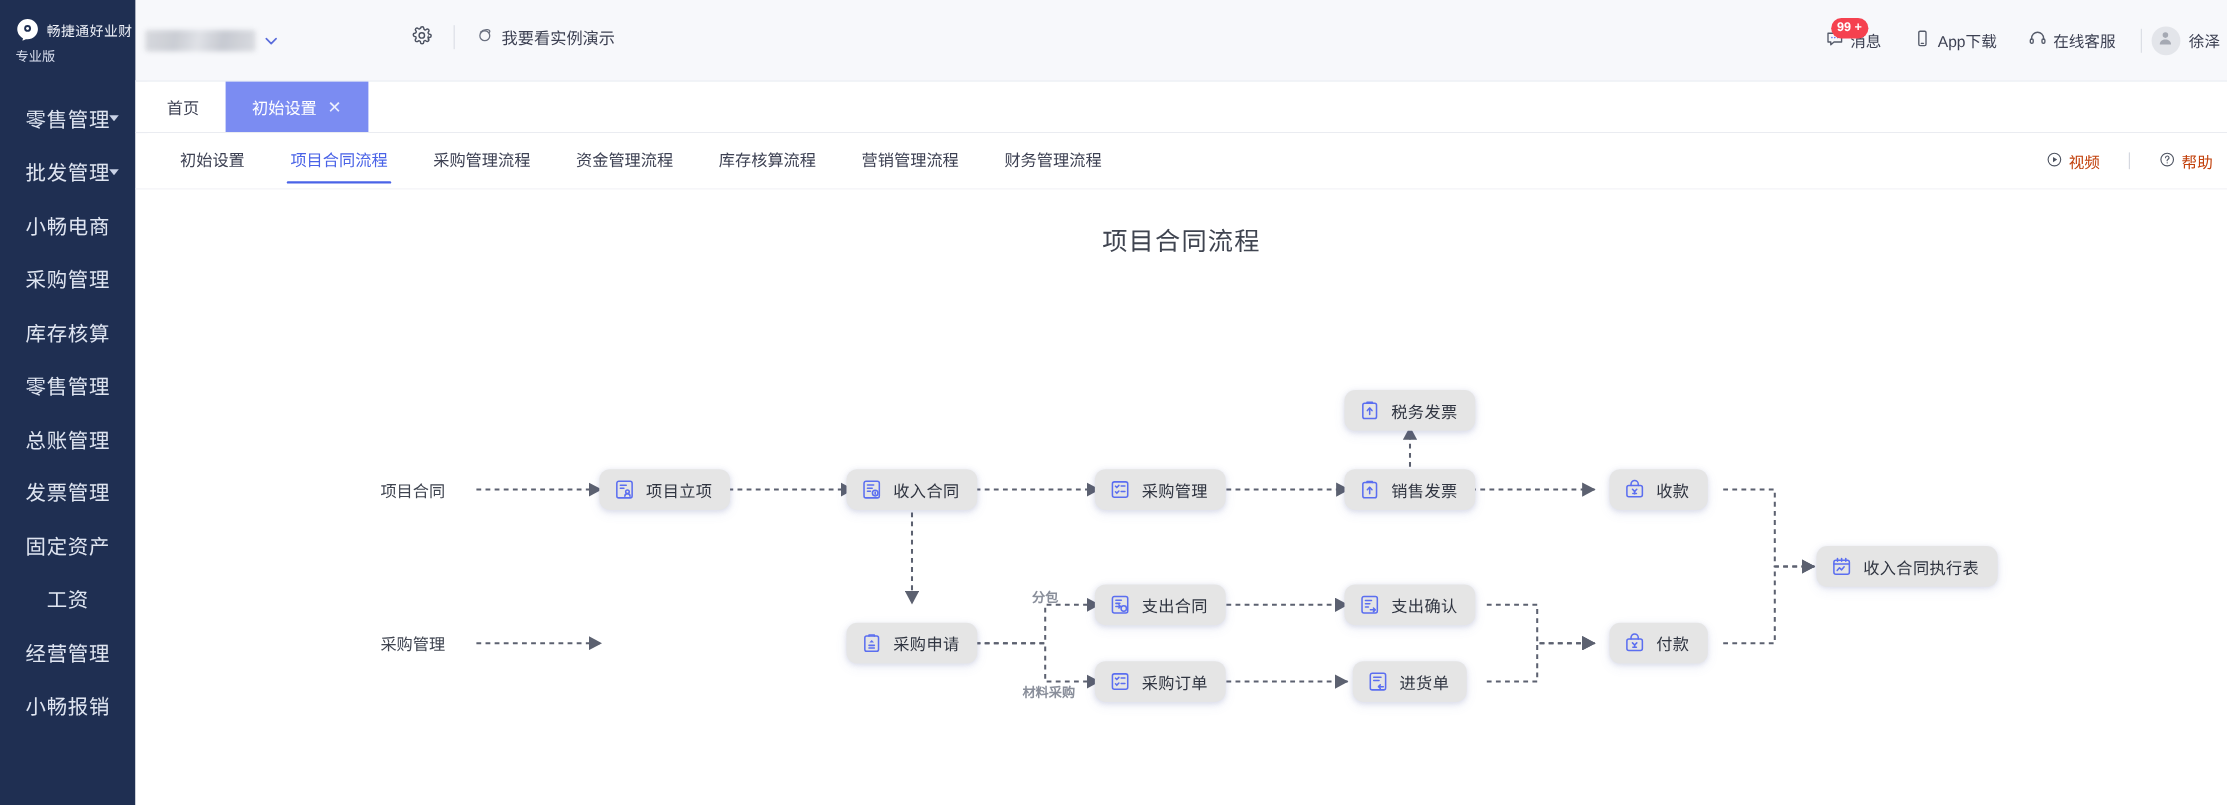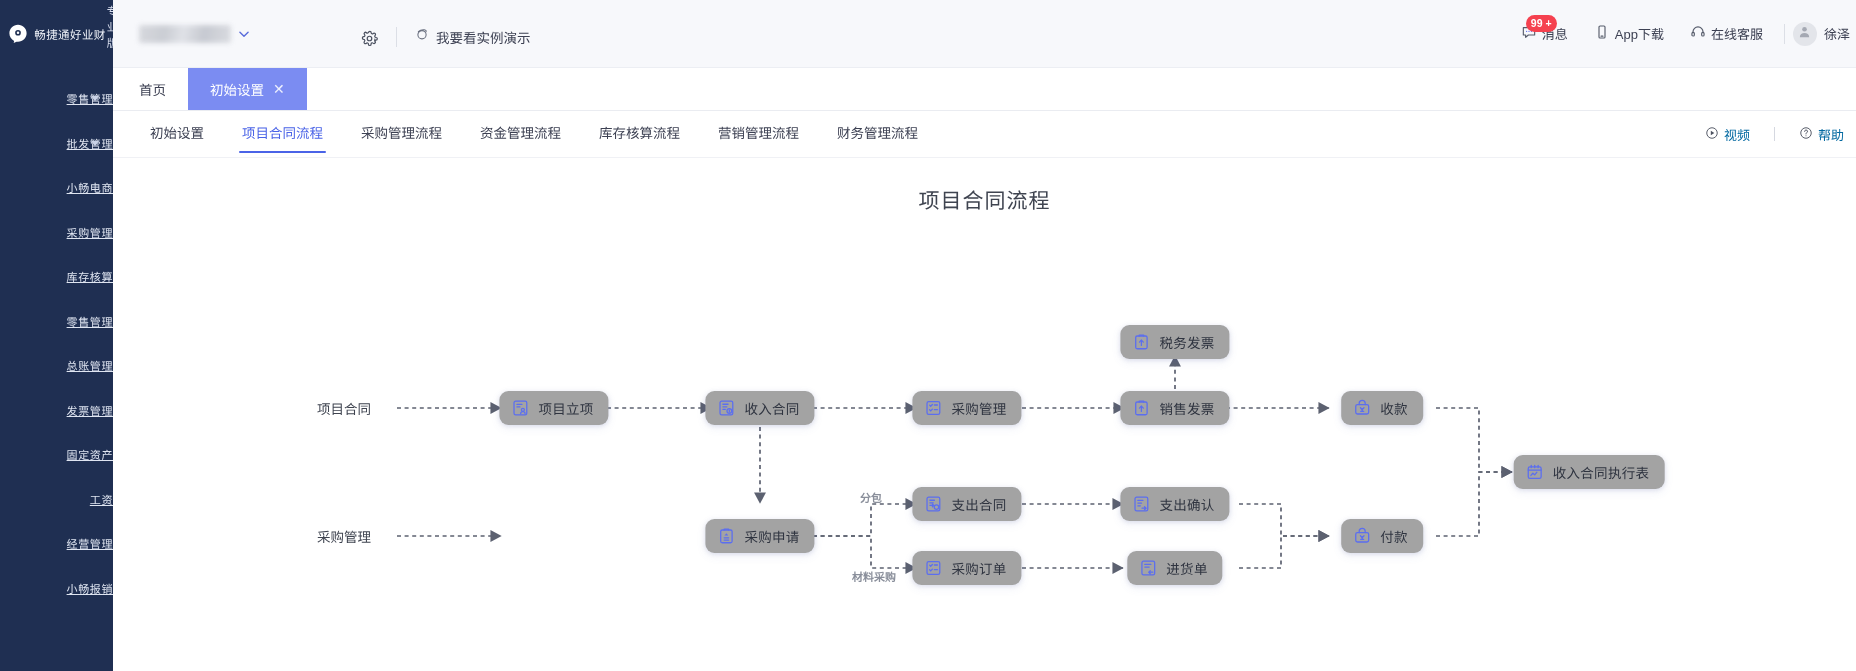--- a/index.html
+++ b/index.html
@@ -10,49 +10,48 @@
     background:#ffffff;color:#333;
     -webkit-font-smoothing:antialiased;
   }
   .app{position:relative;width:1856px;height:671px;display:flex;}
 
   
   .sidebar{
     width:113px;flex:0 0 113px;background:#1f2f52;height:671px;
     position:relative;overflow:hidden;
   }
-  .logo-wrap{height:67px;display:flex;flex-direction:row;justify-content:center;
+  .logo-wrap{height:67px;display:flex;flex-direction:column;justify-content:center;
     padding-left:12px;position:relative;}
   .logo-row{display:flex;align-items:center;gap:5px;}
   .logo-mark{width:22px;height:22px;flex:0 0 22px;}
   .logo-text{color:#eef1f8;font-size:11.5px;letter-spacing:.4px;white-space:nowrap;}
   .logo-sub{color:#d8deee;font-size:11px;margin-top:2px;padding-left:1px;}
   .nav{padding-top:9px;}
   .nav-item{
-    height:44.5px;display:flex;align-items:center;justify-content:flex-end;
-    color:#dfe5f1;font-size:11px;letter-spacing:.6px;cursor:pointer;
+    height:44.5px;display:flex;align-items:center;justify-content:center;
+    color:#dfe5f1;font-size:17px;letter-spacing:.6px;cursor:pointer;
     position:relative;
-    text-decoration:underline;
   }
   .nav-item .caret{
     position:absolute;right:14px;top:50%;margin-top:-2px;
     width:0;height:0;border-left:4.5px solid transparent;border-right:4.5px solid transparent;
     border-top:5px solid #c9d2e6;
   }
   .nav-gutter{position:absolute;left:113px;top:67px;width:10px;height:604px;background:#f3f4f7;}
 
   
   .right{flex:1;display:flex;flex-direction:column;min-width:0;position:relative;}
 
   
   .header{
     height:67px;flex:0 0 67px;background:#f7f8fb;display:flex;align-items:center;
     position:relative;border-bottom:1px solid #eceef3;
   }
-  .hdr-left{display:flex;align-items:flex-end;padding-left:18px;gap:0;font-family:Liberation Mono, monospace;}
+  .hdr-left{display:flex;align-items:flex-start;gap:0;}
   .org-box{
     width:210px;height:26px;display:flex;align-items:center;position:relative;
   }
   .org-blur{
     width:92px;height:18px;border-radius:2px;
     background:linear-gradient(100deg,#d6d8dd 0%,#c8cbd2 28%,#dfe1e6 48%,#c4c7cf 70%,#d9dbe0 100%);
     filter:blur(2.4px);opacity:.95;margin-left:8px;
   }
   .chev{margin-left:6px;width:14px;height:14px;color:#5a6cdb;}
   .gear{margin-left:20px;width:17px;height:17px;color:#4b5160;cursor:pointer;}
@@ -91,21 +90,21 @@
     padding-left:18px;position:relative;border-bottom:1px solid #f0f1f5;
   }
   .stab{font-size:13.5px;color:#3d4153;padding:0 19px;height:46px;line-height:46px;
     cursor:pointer;position:relative;white-space:nowrap;}
   .stab.active{color:#4a63e7;}
   .stab.active::after{
     content:"";position:absolute;left:16px;right:16px;bottom:4px;height:2.5px;
     background:#4a63e7;border-radius:2px;
   }
   .subtabs-right{margin-left:auto;display:flex;align-items:center;
-    padding-right:4px;gap:16px;font-size:13px;color:#0369a1;}
+    padding-right:4px;gap:16px;font-size:13px;color:#c2410c;}
   .srb{display:flex;align-items:center;gap:5px;cursor:pointer;padding:0 8px;}
   .srb svg{width:14px;height:14px;color:#4d5361;}
   .srdiv{width:1px;height:14px;background:#d5d8e0;}
 
   
   .canvas{flex:1;position:relative;background:#fff;overflow:hidden;}
   .diagram-title{
     position:absolute;left:0;right:0;top:26px;text-align:center;
     font-size:21px;color:#3f4450;letter-spacing:1px;
   }
@@ -116,21 +115,21 @@
     position:absolute;font-size:13.5px;color:#3f4450;white-space:nowrap;
     transform:translateY(-50%);
   }
   .edgelabel{
     position:absolute;font-size:11px;color:#8a8f9b;white-space:nowrap;
     transform:translate(-50%,-50%);
     font-weight:bold;
   }
   .node{
     position:absolute;transform:translate(-50%,-50%);
-    background:#a3a3a3;border-radius:9px;
+    background:#e5e5e5;border-radius:9px;
     box-shadow:0 1px 4px rgba(60,70,130,.13), 0 3px 10px rgba(90,105,190,.10);
     display:flex;align-items:center;gap:9px;
     height:34px;padding:0 15px 0 12px;cursor:pointer;white-space:nowrap;
   }
   .node .nicon{width:18px;height:18px;flex:0 0 18px;color:#5b6ef0;display:block;}
   .node .nlabel{font-size:13.5px;color:#2f3440;letter-spacing:.3px;}
 </style>
 </head>
 <body>
 

